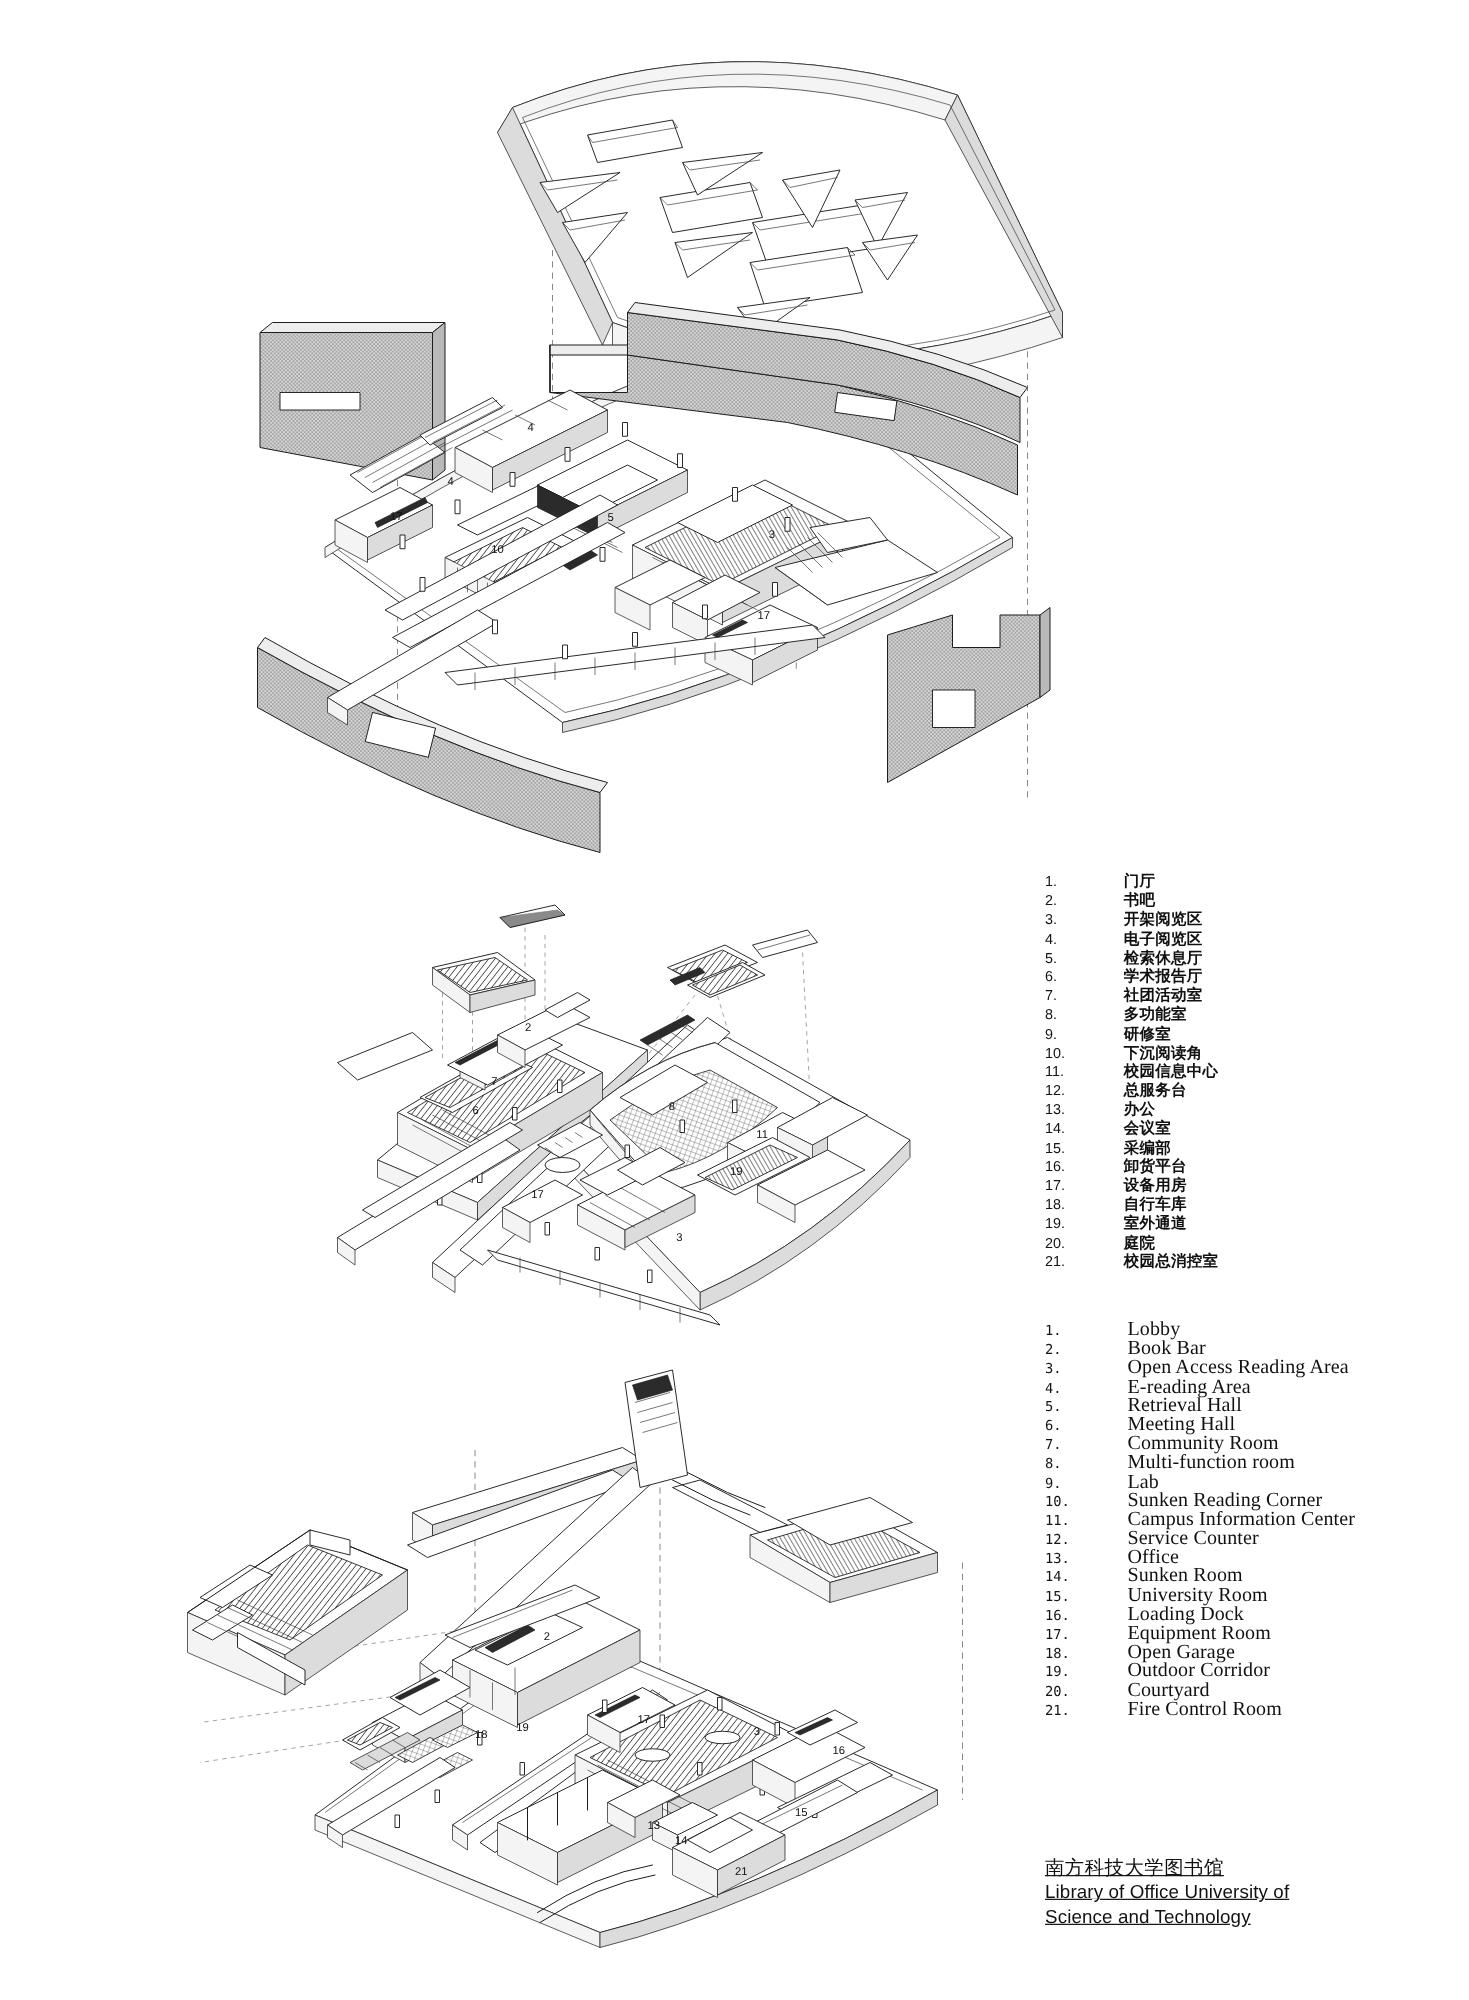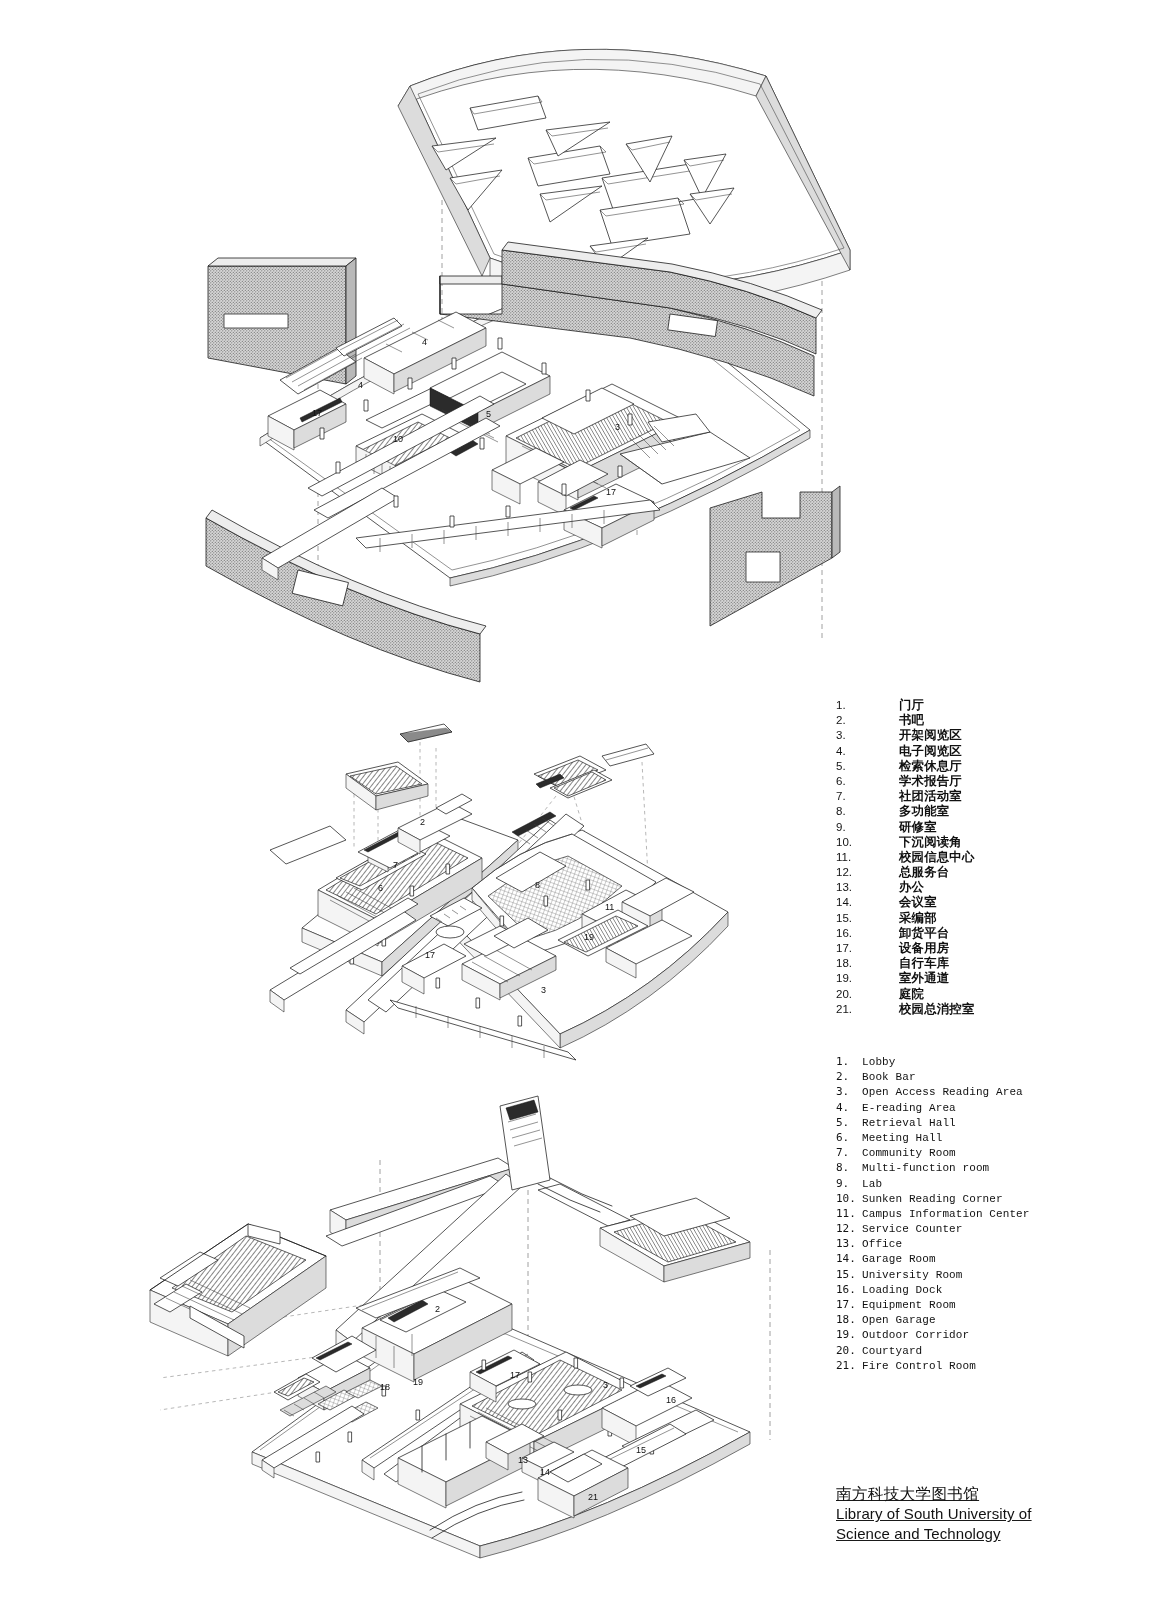--- a/index.html
+++ b/index.html
@@ -68,24 +68,25 @@
     letter-spacing: 0.2px;
     color: #111111;
     padding-left: 37px;
   }
   #legend-en .legend-num {
     font-family: "DejaVu Sans Mono", "Liberation Mono", monospace;
     font-size: 11px;
     color: #141414;
   }
   #legend-en .legend-text {
-    font-family: Liberation Mono, monospace;
-    font-size: 11px;
+    font-family: Liberation Serif, serif;
+    font-size: 16px;
     letter-spacing: 0.1px;
     color: #111111;
+    margin-left: 40px;
   }
 
   
   #title-block {
     position: absolute;
     left: 836px;
     top: 1484px;
     line-height: 1.32;
     text-decoration: underline;
   }
@@ -894,21 +895,21 @@
       <div class="legend-row">
         <span class="legend-num">12.</span>
         <span class="legend-text">Service Counter</span>
       </div>
       <div class="legend-row">
         <span class="legend-num">13.</span>
         <span class="legend-text">Office</span>
       </div>
       <div class="legend-row">
         <span class="legend-num">14.</span>
-        <span class="legend-text">Garage Room</span>
+        <span class="legend-text">Sunken Room</span>
       </div>
       <div class="legend-row">
         <span class="legend-num">15.</span>
         <span class="legend-text">University Room</span>
       </div>
       <div class="legend-row">
         <span class="legend-num">16.</span>
         <span class="legend-text">Loading Dock</span>
       </div>
       <div class="legend-row">
@@ -928,17 +929,17 @@
         <span class="legend-text">Courtyard</span>
       </div>
       <div class="legend-row">
         <span class="legend-num">21.</span>
         <span class="legend-text">Fire Control Room</span>
       </div>
     </div>
 
   <div id="title-block">
     <div class="title-cn">南方科技大学图书馆</div>
-    <div class="title-en">Library of South University of</div>
+    <div class="title-en">Library of Office University of</div>
     <div class="title-en">Science and Technology</div>
   </div>
 
 </div>
 
 </body></html>

